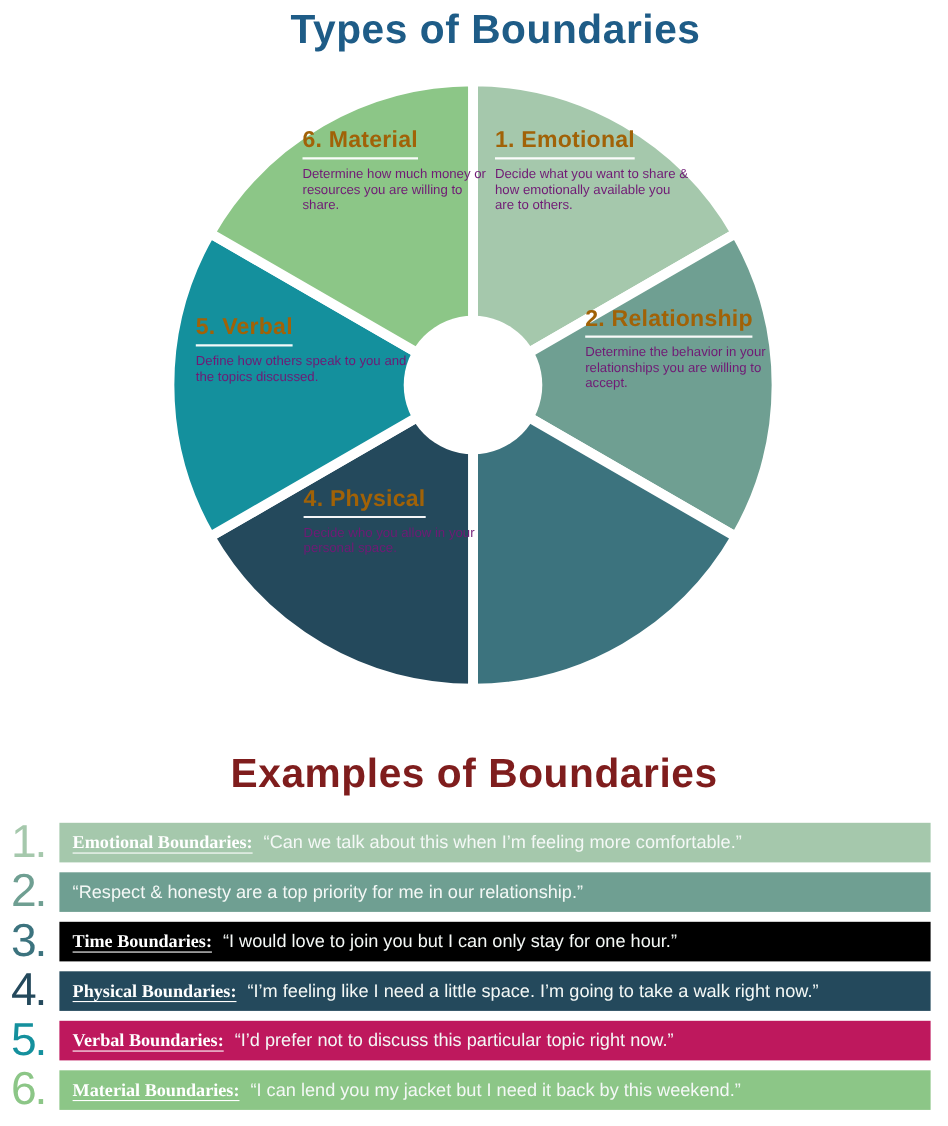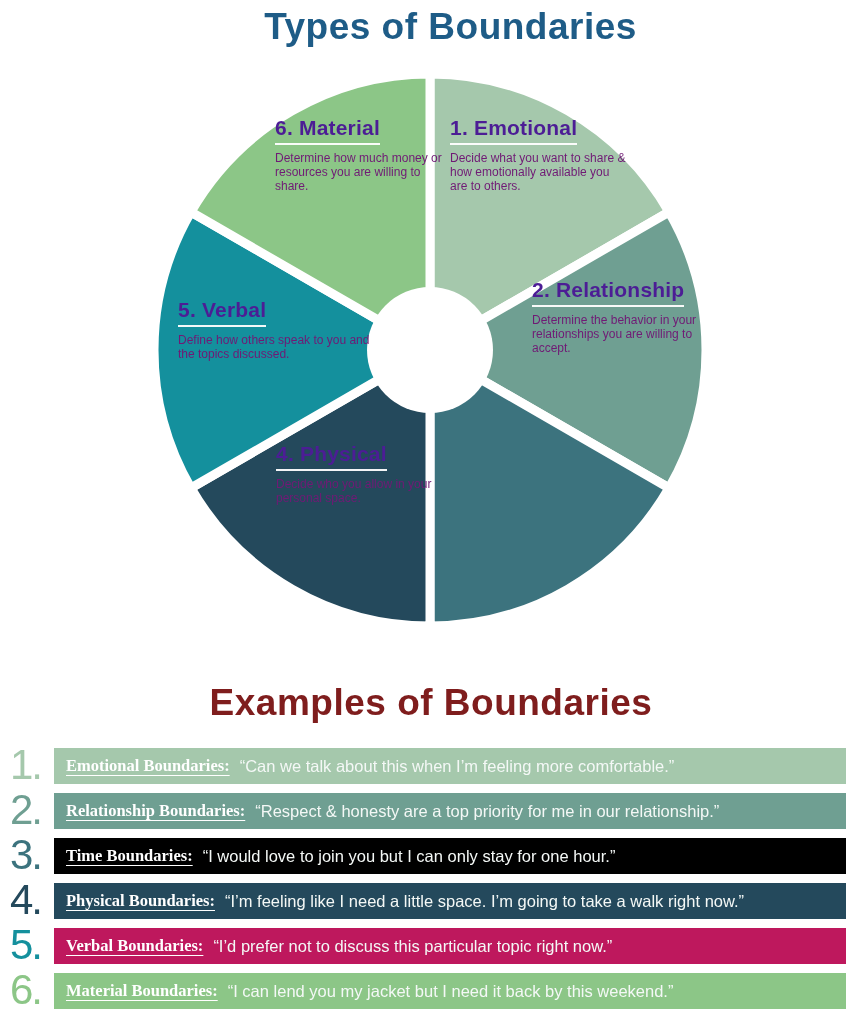--- a/index.html
+++ b/index.html
@@ -12,31 +12,31 @@
     position: absolute; top: 6px; left: 0; width: 100%;
     text-align: center; font-size: 37px; font-weight: bold; letter-spacing: 0.5px; padding-left: 39px;
   }
 
   
   .wheel { position: absolute; left: 150px; top: 70px; width: 560px; height: 560px; }
   .wheel svg { position: absolute; left: 0; top: 0; }
 
   .seg-text { position: absolute; color: #ffffff; }
   .seg-heading {
-    display: inline-block; font-size: 21px; font-weight: bold; color: #4c1d95;
+    display: inline-block; font-size: 21px; font-weight: bold; color: #a16207;
     border-bottom: 2px solid rgba(255,255,255,0.95); padding-bottom: 3px; margin-bottom: 6px;
     white-space: nowrap; letter-spacing: 0.2px;
   }
   .seg-desc { font-size: 12px; line-height: 1.18; color: #701a75; }
 
   .seg1 { left: 300px; top: 46px;  width: 176px; }
   .seg2 { left: 382px; top: 208px; width: 196px; }
   .seg3 { left: 300px; top: 372px; width: 202px; }
   .seg4 { left: 126px; top: 372px; width: 178px; }
-  .seg5 { left: 28px;  top: 216px; width: 206px; margin-top: 12px; }
+  .seg5 { left: 28px;  top: 216px; width: 206px; }
   .seg6 { left: 125px; top: 46px;  width: 182px; }
 
   
   .examples-title {
     position: absolute; top: 682px; left: 0; width: 100%;
     text-align: center; font-size: 37px; font-weight: bold; letter-spacing: 0.5px;
   }
 
   .rows { position: absolute; top: 748px; left: 0; width: 862px; }
   .row { display: flex; align-items: flex-end; height: 36px; margin-bottom: 9px; padding-left: 6px; }
@@ -103,21 +103,20 @@
     <div class="row">
       <div class="row-number" style="color: rgb(165, 200, 172);">1.</div>
       <div class="row-bar" style="background-color: rgb(165, 200, 172);">
         <span class="row-label">Emotional Boundaries:</span>
         <span class="row-quote">“Can we talk about this when I’m feeling more comfortable.”</span>
       </div>
     </div>
     <div class="row">
       <div class="row-number" style="color: rgb(111, 159, 146);">2.</div>
       <div class="row-bar" style="background-color: rgb(111, 159, 146);">
-        <span class="row-label">Relationship Boundaries:</span>
         <span class="row-quote">“Respect &amp; honesty are a top priority for me in our relationship.”</span>
       </div>
     </div>
     <div class="row">
       <div class="row-number" style="color: rgb(60, 115, 126);">3.</div>
       <div class="row-bar" style="background-color: #000000;">
         <span class="row-label">Time Boundaries:</span>
         <span class="row-quote">“I would love to join you but I can only stay for one hour.”</span>
       </div>
     </div>

